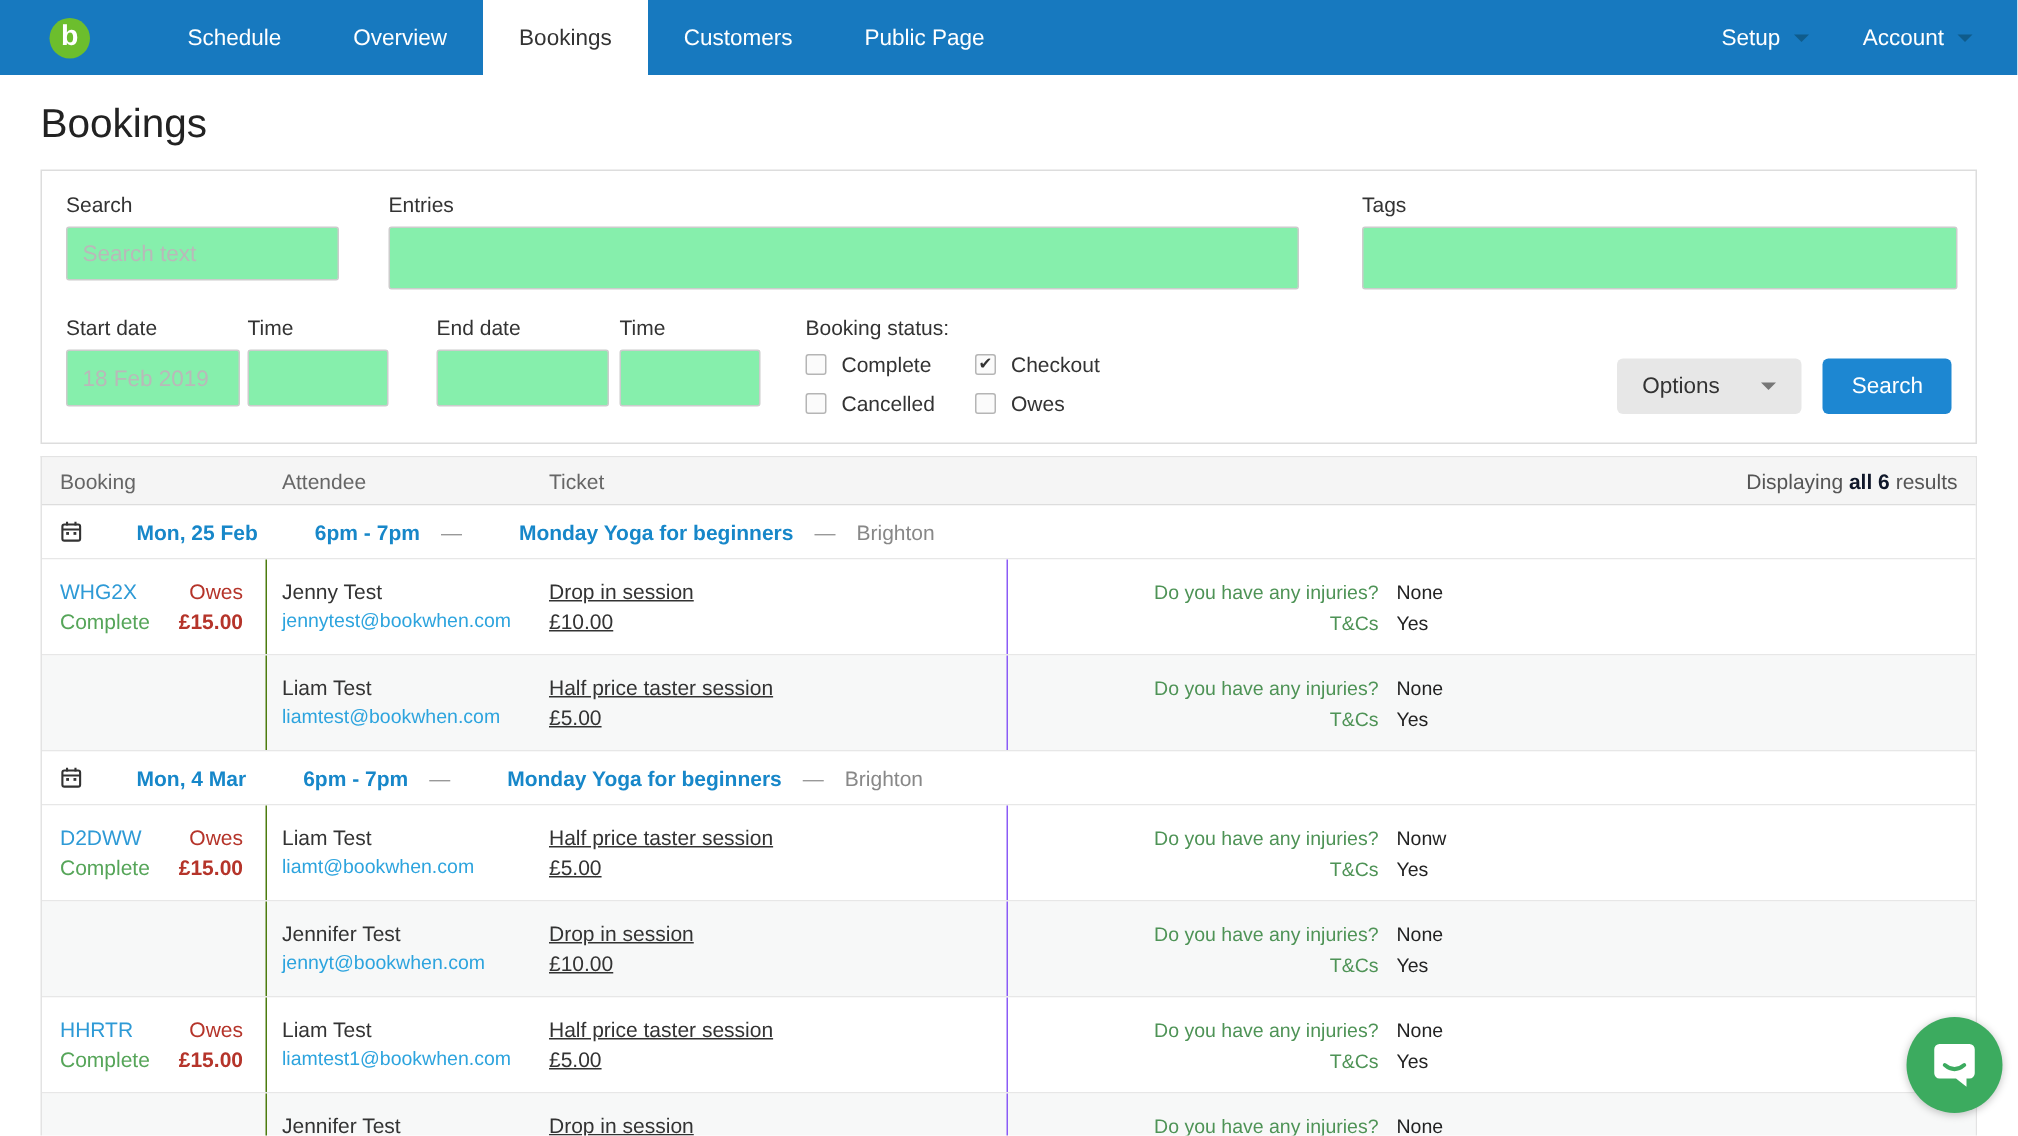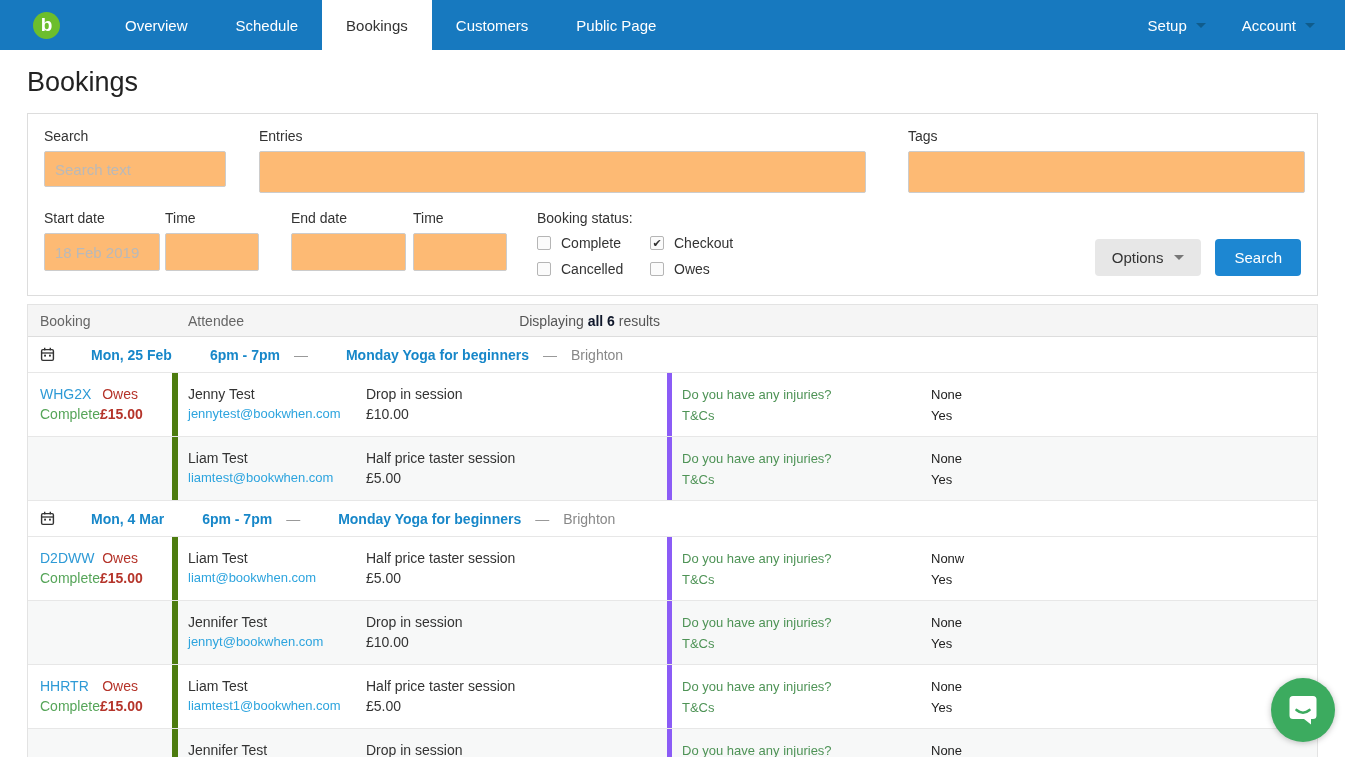--- a/index.html
+++ b/index.html
@@ -21,85 +21,85 @@
   .caret { width:0; height:0; border-left:5px solid transparent; border-right:5px solid transparent; border-top:5px solid #0f5c8c; }
   
   .page-title { margin:17px 0 15px 27px; font-size:27px; font-weight:500; color:#222; }
   
   .filter-panel { margin:0 27px; border:1px solid #ddd; padding:14px 16px 18px 16px; }
   .f-row1 { display:flex; }
   .f-row2 { display:flex; margin-top:17px; }
   .f-group { display:flex; flex-direction:column; }
   .f-label { font-size:14px; color:#333; margin-bottom:7px; }
   .f-input { border:1px solid #ccc; border-radius:2px; padding:0 10px; font-size:15px; color:#333;
-             font-family:"Liberation Sans","DejaVu Sans",sans-serif; outline:none; background:#fdba74; }
+             font-family:"Liberation Sans","DejaVu Sans",sans-serif; outline:none; background:#86efac; }
   .f-input::placeholder { color:#b9b9b9; }
   .in-search { width:182px; height:36px; }
   .g-entries { margin-left:33px; } .in-entries { width:607px; height:42px; }
   .g-tags { margin-left:42px; flex:1; } .in-tags { width:397px; height:42px; }
   .in-sdate { width:116px; height:38px; }
   .g-stime { margin-left:5px; } .in-stime { width:94px; height:38px; }
   .g-edate { margin-left:32px; } .in-edate { width:115px; height:38px; }
   .g-etime { margin-left:7px; } .in-etime { width:94px; height:38px; }
   .g-status { margin-left:30px; }
   .status-grid { display:flex; flex-wrap:wrap; width:240px; row-gap:10px; margin-top:2px; }
   .cb-item { width:113px; display:flex; align-items:center; gap:10px; font-size:14px; color:#333; cursor:pointer; }
   .cb { width:14px; height:14px; border:1px solid #b5b5b5; border-radius:2px; background:#fbfbfb;
         font-size:11px; line-height:12px; text-align:center; color:#333; flex:0 0 auto; }
   .f-buttons { margin-left:auto; display:flex; gap:14px; margin-top:29px; align-self:flex-start; }
   .btn { border:none; border-radius:4px; height:37px; font-size:15px; cursor:pointer;
          font-family:"Liberation Sans","DejaVu Sans",sans-serif; }
-  .btn-options { background:#e7e7e7; color:#333; padding:0 17px; display:flex; align-items:center; gap:11px; }
+  .btn-options { background:#e7e7e7; color:#333; padding:0 17px; display:flex; align-items:center; gap:28px; }
   .btn-options .caret { border-top-color:#777; }
   .btn-search { background:var(--button-blue); color:#fff; padding:0 19px; }
   
   .results { margin:8px 27px 0 27px; border:1px solid #e3e3e3; border-bottom:none; }
   .table-header { height:32px; background:#f5f5f5; border-bottom:1px solid #ddd;
                   display:grid; grid-template-columns:150px 178px 316px 1fr; align-items:center;
                   font-size:14px; color:#666; }
   .th { padding-left:10px; } .th-booking { padding-left:12px; }
   .th-summary { text-align:right; padding-right:12px; color:#555; }
   .th-summary b { color:#0f172a; }
   .group-header { height:36px; display:flex; align-items:center; padding-left:12px;
                   border-bottom:1px solid #e7e7e7; font-size:14px; background:#fff; }
   .cal-icon { display:flex; margin-right:12px; }
   .g-strong { color:var(--link-bold-blue); font-weight:bold; margin-right:14px; cursor:pointer;margin-left:24px; }
   .g-dash { color:#999; margin-right:14px; }
   .g-loc { color:#888; }
   .booking-row { display:grid; grid-template-columns:150px 178px 316px 1fr;
                  border-bottom:1px solid #e7e7e7; min-height:64px; background:#fff; font-size:14px; }
   .booking-row.alt { background:#f7f8f8; }
   .cell { padding:11px 0 10px 10px; line-height:20px; }
-  .c-booking { padding-left:12px; padding-right:34px; border-right:6px solid #4d7c0f; }
-  .c-ticket { border-right:5px solid #8b5cf6; }
+  .c-booking { padding-left:12px; padding-right:15px; border-right:1px solid #4d7c0f; }
+  .c-ticket { border-right:1px solid #8b5cf6;text-decoration:underline; }
   .b-line { display:flex; justify-content:space-between; }
   .code { color:var(--link-blue); cursor:pointer; }
   .owes { color:var(--owes-red); }
   .complete { color:var(--status-green); }
   .amount { color:var(--owes-red); font-weight:bold; }
   .a-email { color:var(--email-blue); font-size:13px; display:block; text-decoration:none; cursor:pointer; }
   .c-questions { padding-right:12px; }
   .q-line { display:grid; grid-template-columns:237px 1fr; gap:12px; font-size:13px; line-height:21px; }
-  .q-label { color:var(--question-green); }
+  .q-label { color:var(--question-green); text-align:right; }
   .q-answer { color:#222; }
   
   .chat-bubble { position:absolute; left:1271px; top:678px; width:64px; height:64px; border-radius:50%;
                  background:var(--chat-green); display:flex; align-items:center; justify-content:center;
                  box-shadow:0 1px 6px rgba(0,0,0,0.25); cursor:pointer; }
 </style>
 </head>
 <body>
 
 <div class="topnav">
   <div class="logo-wrap">
     <div class="logo">b</div>
   </div>
   <div class="nav-items">
+    <div class="nav-item">Schedule</div>
     <div class="nav-item">Overview</div>
-    <div class="nav-item">Schedule</div>
     <div class="nav-item active">Bookings</div>
     <div class="nav-item">Customers</div>
     <div class="nav-item">Public Page</div>
   </div>
   <div class="nav-right">
     <div class="nav-drop">
       <span>Setup</span>
       <span class="caret"></span>
     </div>
     <div class="nav-drop">
@@ -171,20 +171,21 @@
       </button>
       <button class="btn btn-search">Search</button>
     </div>
   </div>
 </div>
 
 <div class="results">
   <div class="table-header">
     <div class="th th-booking">Booking</div>
     <div class="th">Attendee</div>
+    <div class="th">Ticket</div>
     <div class="th th-summary">
       <span>Displaying </span><b>all 6</b><span> results</span>
     </div>
   </div>
   <div>
       <div class="group-header">
         <span class="cal-icon">
           <svg width="15" height="15" viewBox="0 0 16 16">
             <rect x="1.7" y="2.8" width="12.6" height="11.5" rx="1.4" fill="none" stroke="#333" stroke-width="1.5"></rect>
             <line x1="1.7" y1="6.4" x2="14.3" y2="6.4" stroke="#333" stroke-width="1.4"></line>

